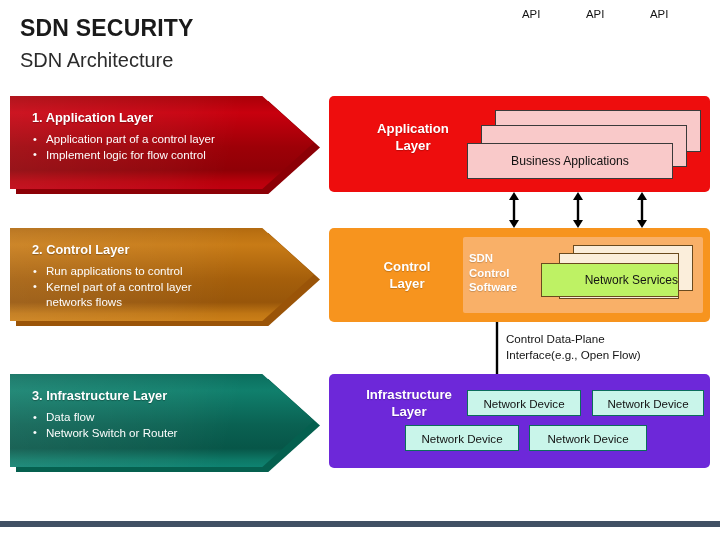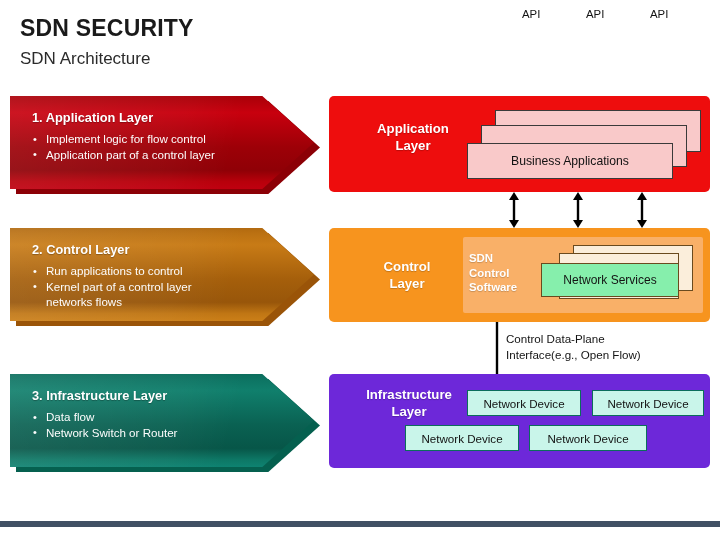--- a/index.html
+++ b/index.html
@@ -26,21 +26,21 @@
     top: 15px;
     font-size: 23px;
     font-weight: bold;
     color: #1a1a1a;
     letter-spacing: 0.2px;
   }
   .page-subtitle {
     position: absolute;
     left: 20px;
     top: 49px;
-    font-size: 17px;
+    font-size: 20px;
     font-weight: normal;
     color: #2b2b2b;
   }
 
   
   .chevron-wrap {
     position: absolute;
     left: 10px;
     width: 310px;
   }
@@ -198,22 +198,22 @@
   }
   .ns-card {
     position: absolute;
     background: #fbeedb;
     border: 1.2px solid #6a4a1e;
   }
   .ns-card-3 { left: 110px; top: 8px;  width: 120px; height: 46px; }
   .ns-card-2 { left: 96px;  top: 16px; width: 120px; height: 46px; }
   .ns-card-1 {
     left: 78px; top: 26px; width: 138px; height: 34px;
-    display: flex; align-items: center; justify-content: center;
-    background: #86efac;
+    display: flex; align-items: center; justify-content: flex-end;
+    background: #bef264;
   }
   .ns-card-1 span {
     font-size: 12px;
     color: #131313;
     white-space: nowrap;
   }
 
   
   .net-dev {
     position: absolute;
@@ -295,22 +295,22 @@
   <div class="page-title">SDN SECURITY</div>
   <div class="page-subtitle">SDN Architecture</div>
 
   <div class="chevron-wrap c1">
     <div class="chev-shadow"></div>
     <div class="chev-face"></div>
     <div class="chev-bevel"></div>
     <div class="chev-content">
       <div class="chev-heading">1. Application Layer</div>
       <ul class="chev-bullets">
+        <li>Application part of a control layer</li>
         <li>Implement logic for flow control</li>
-        <li>Application part of a control layer</li>
       </ul>
     </div>
   </div>
 
   <div class="chevron-wrap c2">
     <div class="chev-shadow"></div>
     <div class="chev-face"></div>
     <div class="chev-bevel"></div>
     <div class="chev-content">
       <div class="chev-heading">2. Control Layer</div>

